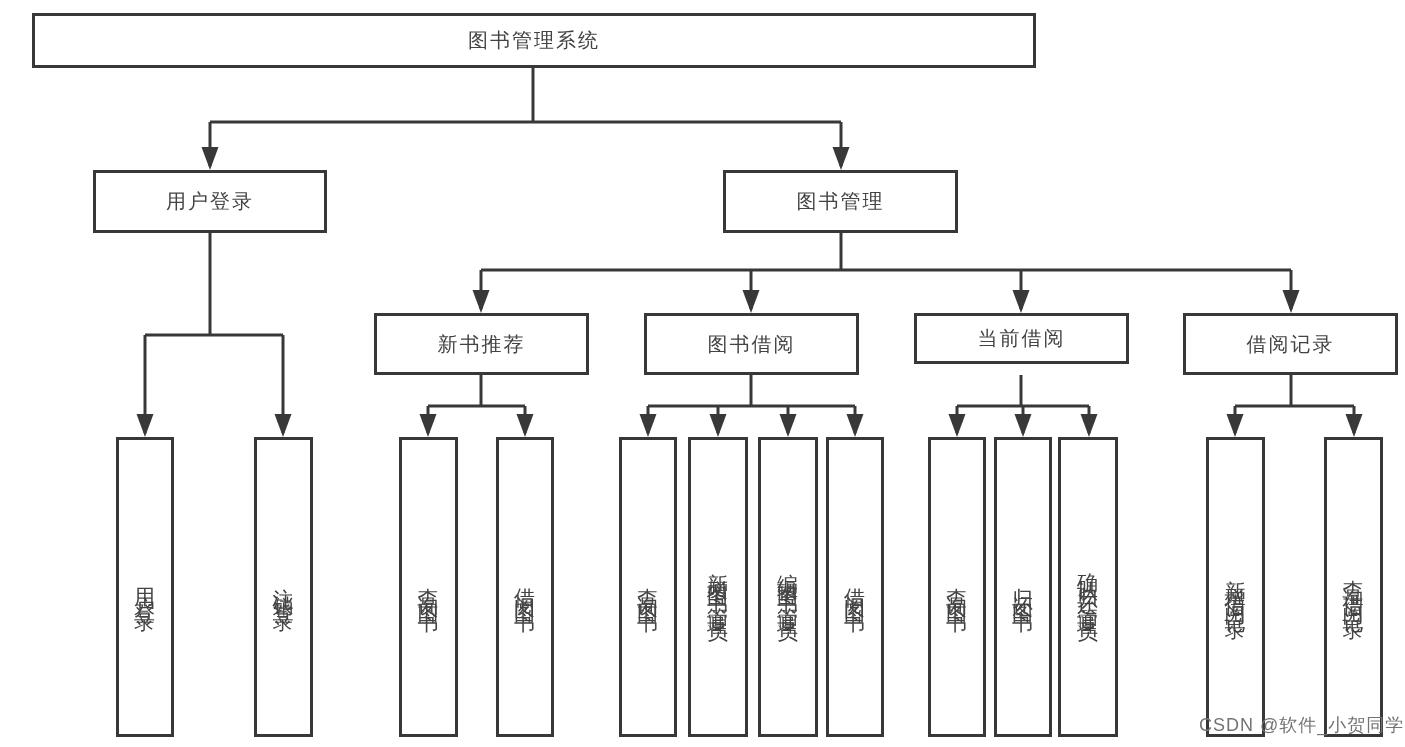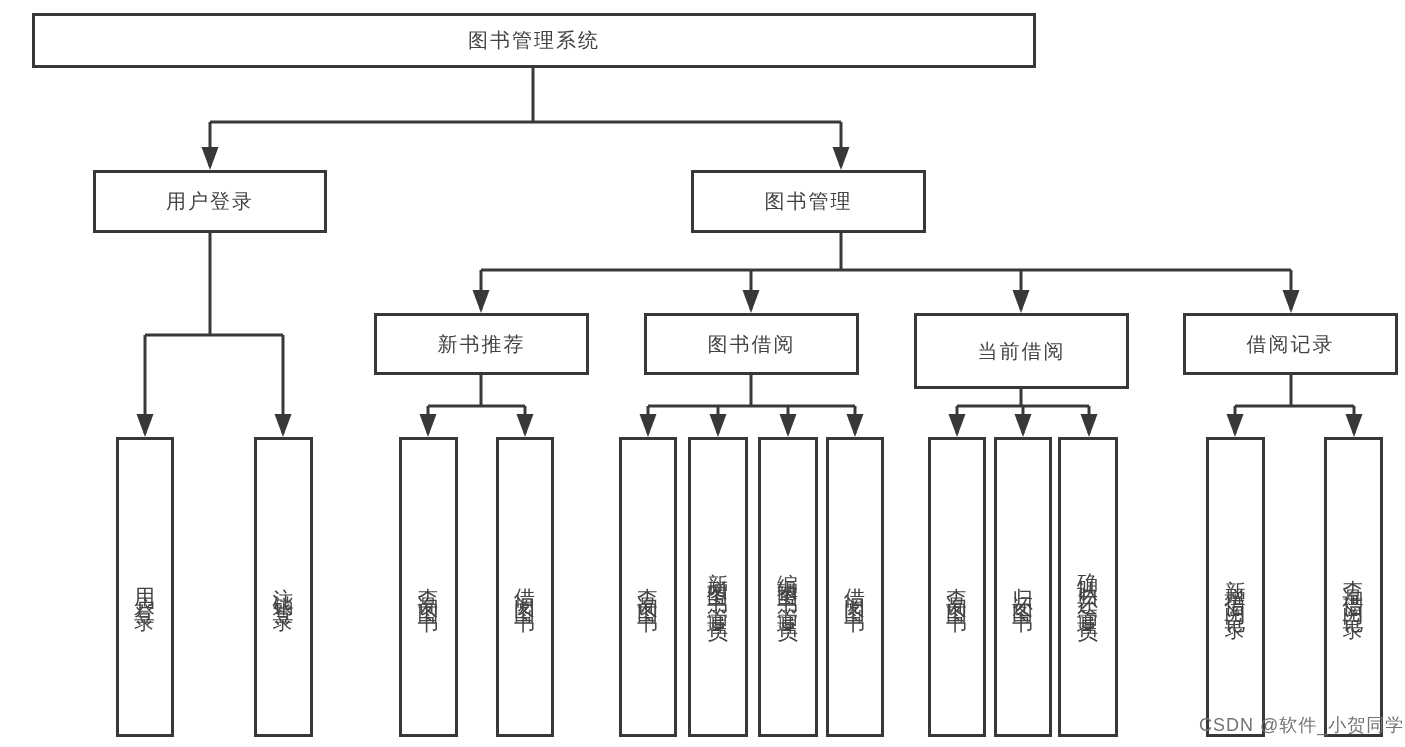--- a/index.html
+++ b/index.html
@@ -139,31 +139,31 @@
     </g>
   </svg>
 
   <div class="hnode" style="left:21px; top:13px; width:1004px; height:55px;">
     <span>图书管理系统</span>
   </div>
 
   <div class="hnode" style="left:82px; top:170px; width:234px; height:63px;">
     <span>用户登录</span>
   </div>
-  <div class="hnode" style="left:680px; top:170px; width:235px; height:63px;">
+  <div class="hnode" style="left:712px; top:170px; width:235px; height:63px;">
     <span>图书管理</span>
   </div>
 
   <div class="hnode" style="left:363px; top:313px; width:215px; height:62px;">
     <span>新书推荐</span>
   </div>
   <div class="hnode" style="left:633px; top:313px; width:215px; height:62px;">
     <span>图书借阅</span>
   </div>
-  <div class="hnode" style="left:903px; top:313px; width:215px; height:76px;">
+  <div class="hnode" style="left:903px; top:313px; width:215px; height:51px;">
     <span>当前借阅</span>
   </div>
   <div class="hnode" style="left:1172px; top:313px; width:215px; height:62px;">
     <span>借阅记录</span>
   </div>
 
   <div class="vnode" style="left:105px; top:437px; width:58px; height:300px;">
     <span class="vtext">用户登录</span>
   </div>
   <div class="vnode" style="left:243px; top:437px; width:59px; height:300px;">

